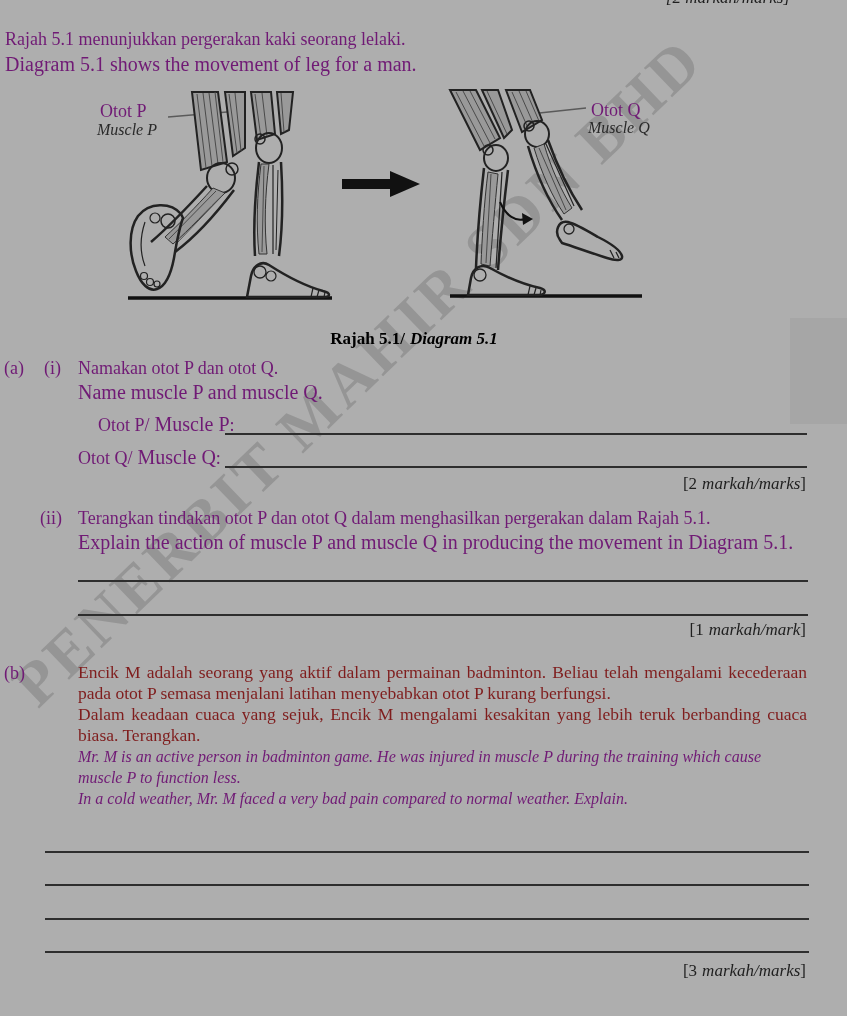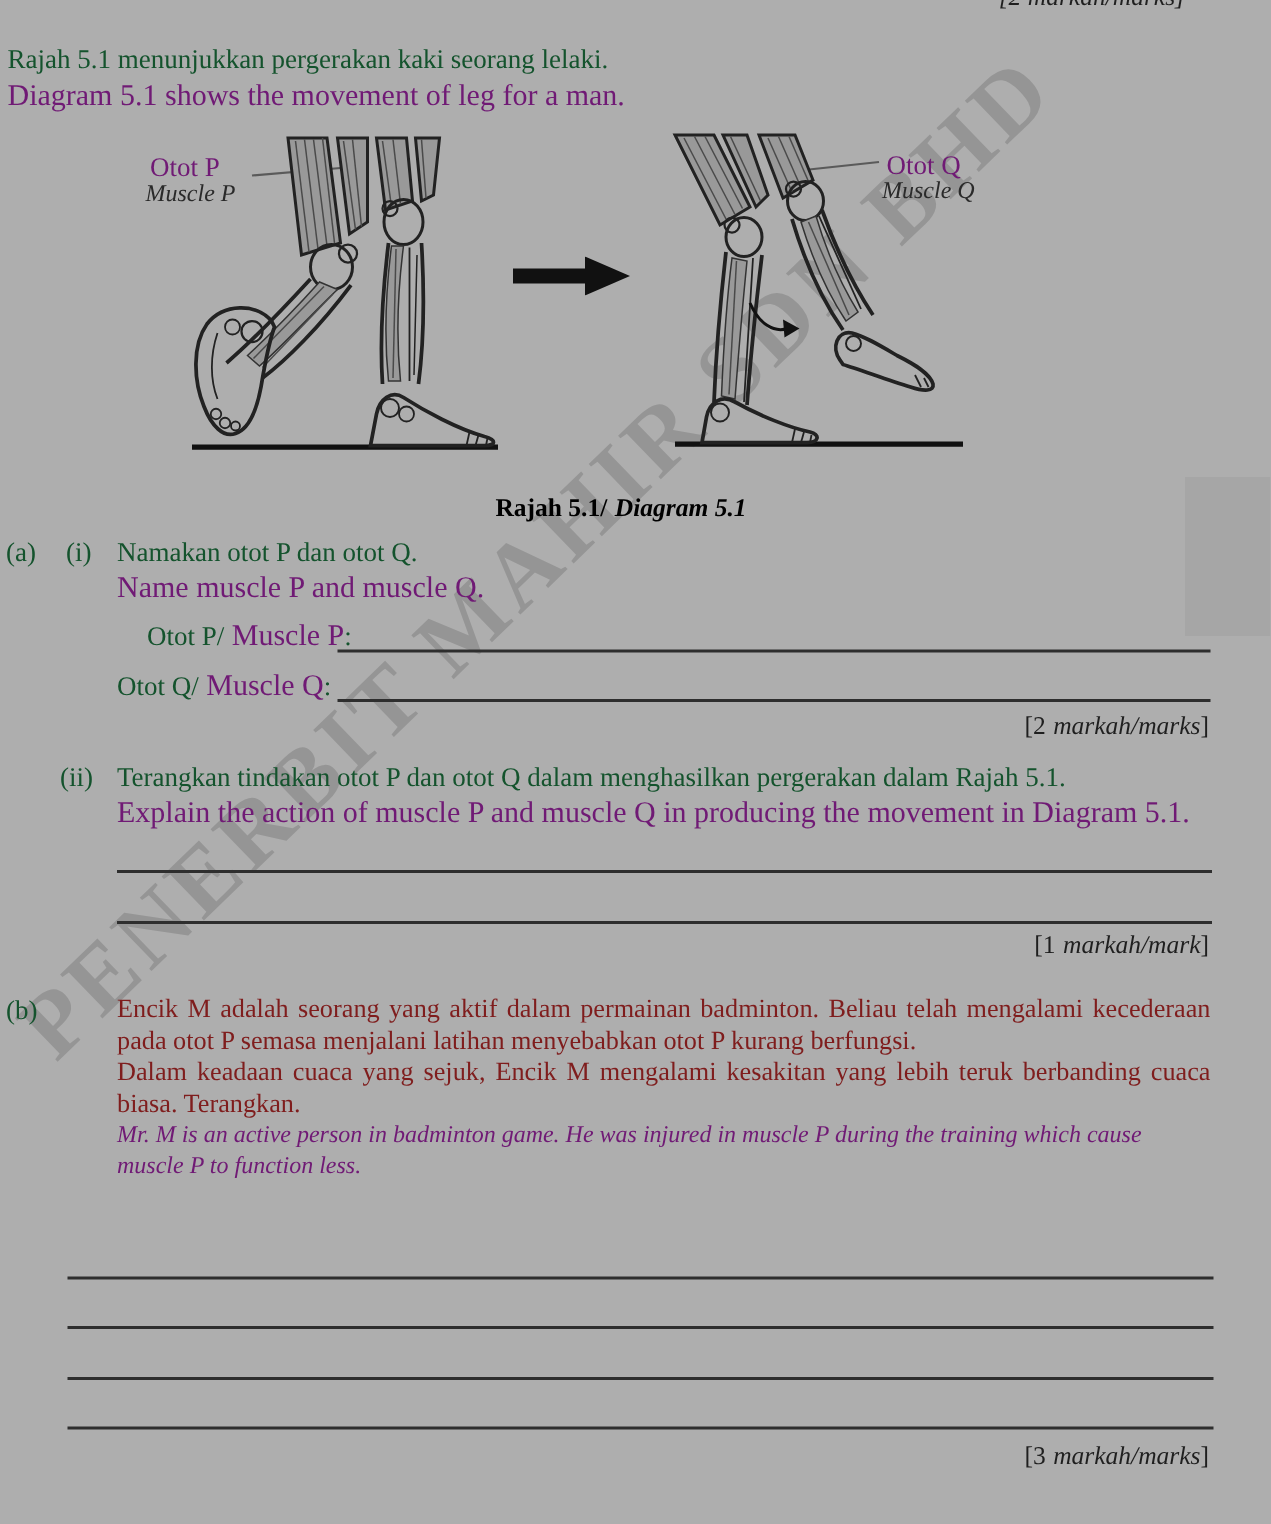--- a/index.html
+++ b/index.html
@@ -2,21 +2,21 @@
 <html><head>
 <meta charset="utf-8">
 <style>
   html,body{margin:0;padding:0;}
   body{
     width:847px;height:1016px;position:relative;overflow:hidden;
     background:#aeaeae;color:#222;
     font-family:"Liberation Serif","DejaVu Serif",serif;
   }
   .abs{position:absolute;}
-  .my{font-size:18px;color:#14532d;}
+  .my{font-size:18px;color:#701a75;}
   .en{font-size:20px;color:#701a75;}
   .marks{font-size:17px;color:#1f1f1f;white-space:nowrap;}
   .marks .it{font-style:italic;margin-left:5px;}
   .ansline{position:absolute;height:0;border-top:2px solid #2e2e2e;}
   .watermark{
     position:absolute;left:358px;top:372px;
     transform:translate(-50%,-50%) rotate(-44deg);
     font-family:"Liberation Serif",serif;font-weight:bold;
     font-size:62px;letter-spacing:4px;white-space:nowrap;
     color:#868686;opacity:.62;z-index:1;
@@ -200,20 +200,21 @@
 
   <div class="abs marks" style="right:41px;top:620px;">
     <span>[1</span><span class="it">markah/mark</span><span>]</span>
   </div>
 
   <div class="abs my" style="left:4px;top:663px;">(b)</div>
   <div class="abs qb" style="left:78px;top:662px;width:729px;">
     <p class="pmy">Encik M adalah seorang yang aktif dalam permainan badminton. Beliau telah mengalami kecederaan pada otot P semasa menjalani latihan menyebabkan otot P kurang berfungsi.</p>
     <p class="pmy">Dalam keadaan cuaca yang sejuk, Encik M mengalami kesakitan yang lebih teruk berbanding cuaca biasa. Terangkan.</p>
     <p class="pen">Mr. M is an active person in badminton game. He was injured in muscle P during the training which cause muscle P to function less.</p>
+    <p class="pen">In a cold weather, Mr. M faced a very bad pain compared to normal weather. Explain.</p>
   </div>
 
   <div class="ansline" style="left:45px;top:851px;width:764px;"></div>
   <div class="ansline" style="left:45px;top:884px;width:764px;"></div>
   <div class="ansline" style="left:45px;top:918px;width:764px;"></div>
   <div class="ansline" style="left:45px;top:951px;width:764px;"></div>
 
   <div class="abs marks" style="right:41px;top:961px;margin-left:20px;">
     <span>[3</span><span class="it">markah/marks</span><span>]</span>
   </div>

